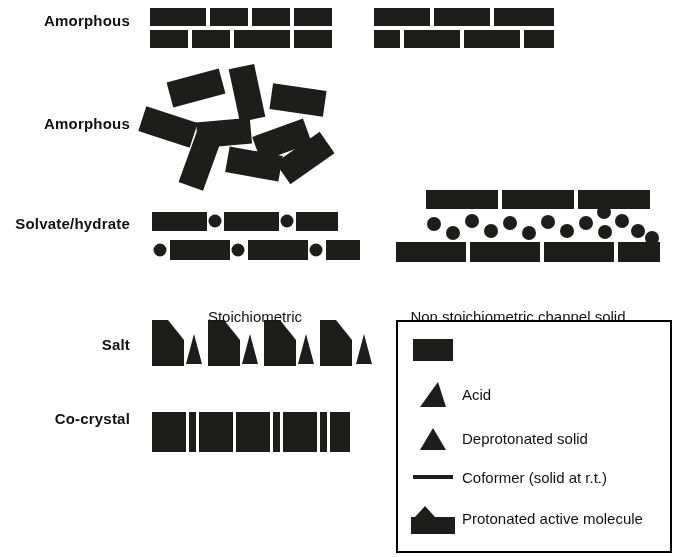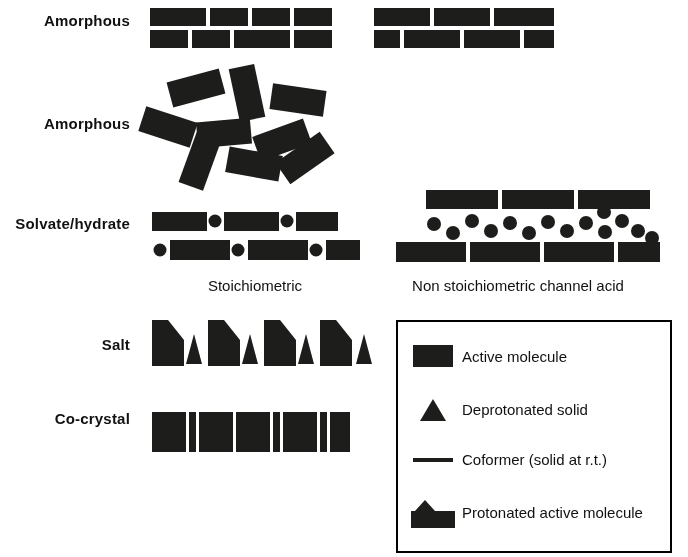--- a/index.html
+++ b/index.html
@@ -7,21 +7,21 @@
     position:relative;width:688px;height:557px;background:#ffffff;
     font-family:"Liberation Sans",sans-serif;color:#111111;overflow:hidden;
   }
   .shapes{position:absolute;left:0;top:0;width:688px;height:557px;}
   .shapes rect,.shapes polygon,.shapes circle{fill:#1d1d1b;}
   .row-label{
     position:absolute;right:558px;white-space:nowrap;
     font-size:15px;font-weight:bold;letter-spacing:.2px;
   }
   .caption{
-    position:absolute;font-size:15px;font-weight:normal;text-align:center;
+    position:absolute;font-size:15px;font-weight:normal;text-align:center;margin-top:31px;
   }
   .caption.stoich{left:148px;top:277px;width:214px;}
   .caption.nonstoich{left:368px;top:277px;width:300px;}
   .legend{
     position:absolute;left:396px;top:320px;width:276px;height:233px;
     border:2px solid #000000;background:#ffffff;box-sizing:border-box;
     display:flex;flex-direction:column;justify-content:space-around;
     padding:8px 6px;
   }
   .legend-row{display:flex;align-items:center;}
@@ -132,34 +132,41 @@
     </g>
   </svg>
 
   <div class="row-label" style="top:12px">Amorphous</div>
   <div class="row-label" style="top:115px">Amorphous</div>
   <div class="row-label" style="top:215px">Solvate/hydrate</div>
   <div class="row-label" style="top:336px">Salt</div>
   <div class="row-label" style="top:410px">Co-crystal</div>
 
   <div class="caption stoich">Stoichiometric</div>
-  <div class="caption nonstoich">Non stoichiometric channel acid</div>
+  <div class="caption nonstoich">Non stoichiometric channel solid</div>
 
   <div class="legend">
 
     <div class="legend-row">
       <span class="legend-icon">
         <svg width="44" height="24" viewBox="0 0 44 24">
             <rect x="2" y="1" width="40" height="22"></rect>
           </svg>
       </span>
-      <span class="legend-label">Active molecule</span>
     </div>
 
 
+    <div class="legend-row">
+      <span class="legend-icon">
+        <svg width="32" height="30" viewBox="0 0 32 30">
+            <polygon points="3,28 29,28 21,3 13,14"></polygon>
+          </svg>
+      </span>
+      <span class="legend-label">Acid</span>
+    </div>
 
     <div class="legend-row">
       <span class="legend-icon">
         <svg width="30" height="26" viewBox="0 0 30 26">
             <polygon points="2,24 28,24 15,2"></polygon>
           </svg>
       </span>
       <span class="legend-label">Deprotonated solid</span>
     </div>
 

